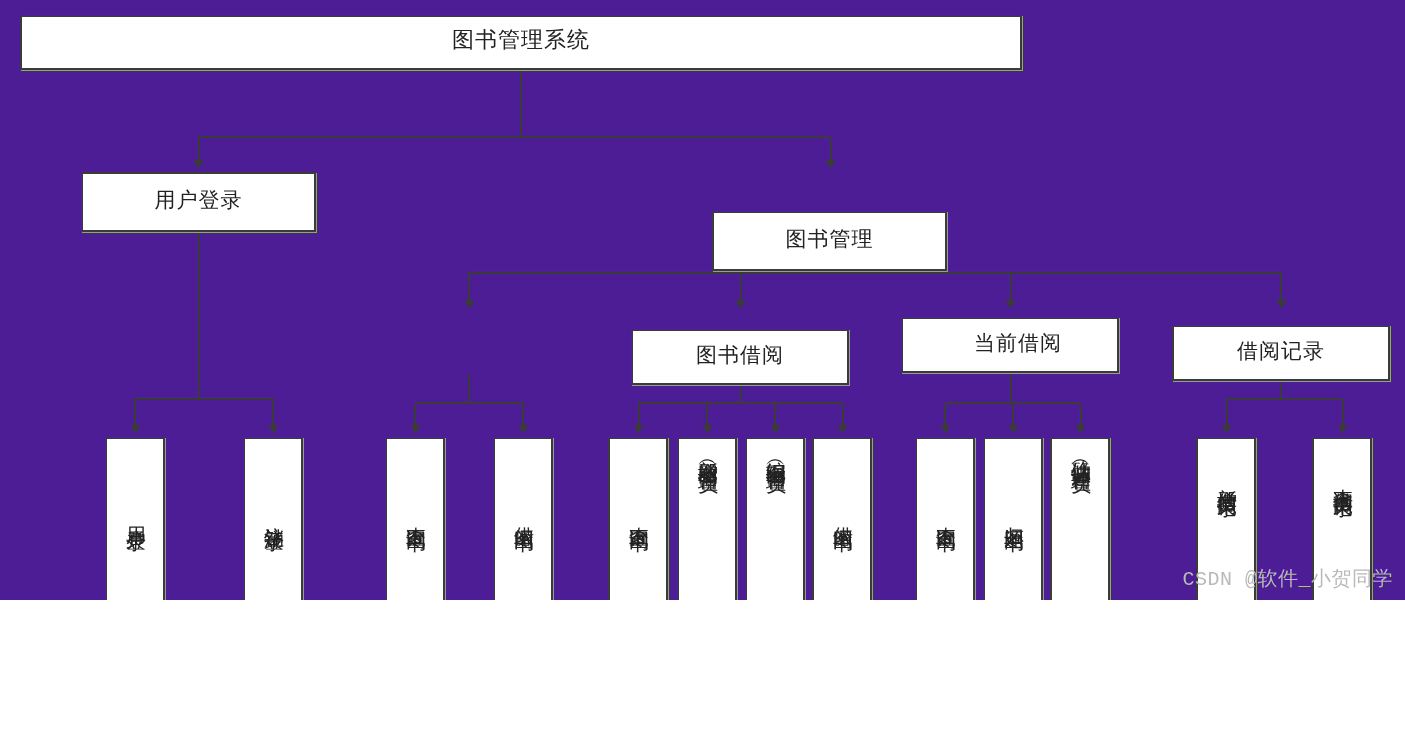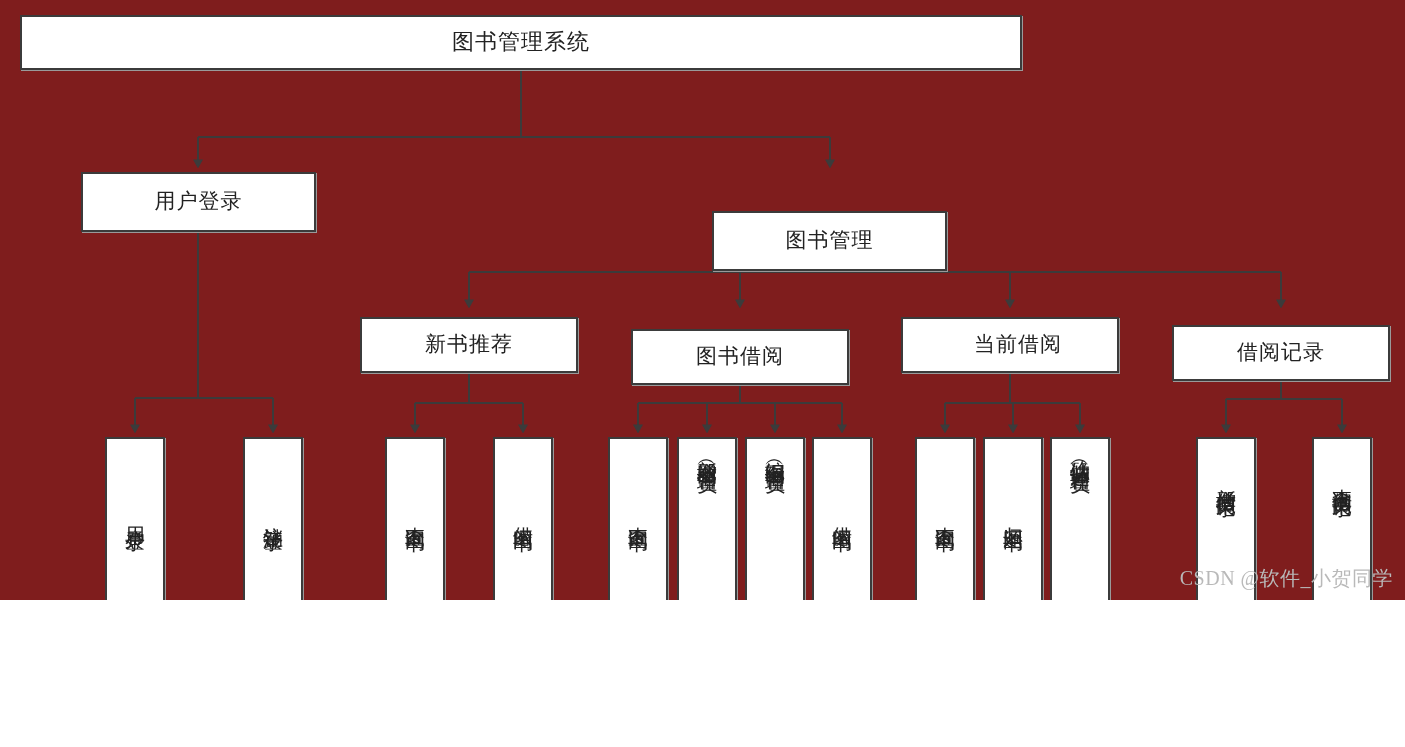--- a/index.html
+++ b/index.html
@@ -5,22 +5,22 @@
 <style>
   html, body {
     margin: 0;
     padding: 0;
     background: #ffffff;
   }
   #canvas {
     position: relative;
     width: 1405px;
     height: 600px;
-    background: #7f1d1d;
-    font-family: Liberation Serif, serif;
+    background: #4c1d95;
+    font-family: Liberation Mono, monospace;
     overflow: hidden;
   }
   #wires {
     position: absolute;
     left: 0;
     top: 0;
     width: 1405px;
     height: 747px;
     pointer-events: none;
   }
@@ -129,23 +129,20 @@
     <span>图书管理系统</span>
   </div>
 
   <div class="node horiz" style="left:81px; top:172px; width:235px; height:60px;">
     <span>用户登录</span>
   </div>
   <div class="node horiz" style="left:712px; top:172px; width:235px; height:60px;margin-top:39px;">
     <span>图书管理</span>
   </div>
 
-  <div class="node horiz" style="left:360px; top:317px; width:218px; height:56px;">
-    <span>新书推荐</span>
-  </div>
   <div class="node horiz" style="left:631px; top:329px; width:218px; height:56px;">
     <span>图书借阅</span>
   </div>
   <div class="node horiz" style="left:901px; top:317px; width:218px; height:56px;padding-left:16px;">
     <span>当前借阅</span>
   </div>
   <div class="node horiz" style="left:1172px; top:317px; width:218px; height:56px;margin-top:8px;">
     <span>借阅记录</span>
   </div>
 

